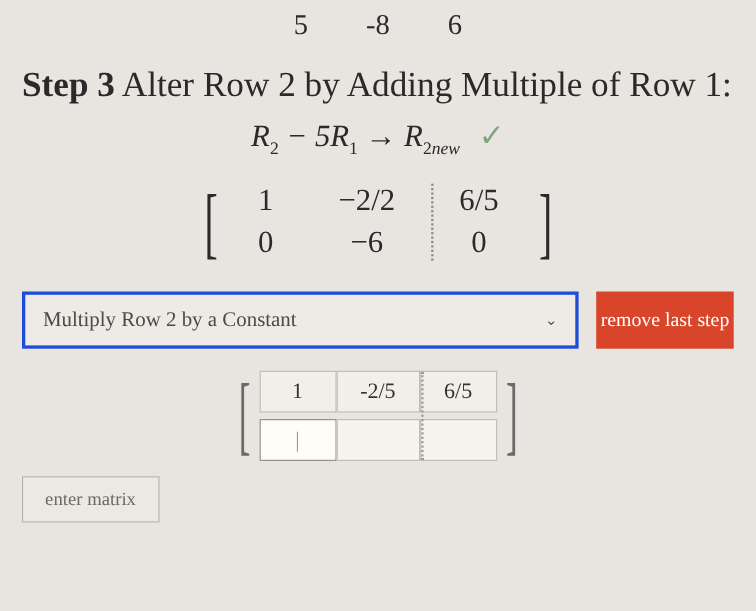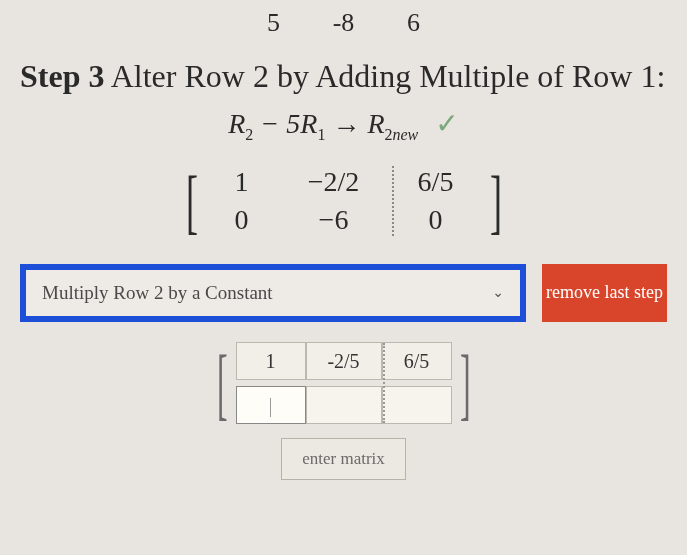--- a/index.html
+++ b/index.html
@@ -76,21 +76,21 @@
     }
     .action-bar {
       display: flex;
       gap: 16px;
       align-items: stretch;
       margin: 16px 0 20px;
     }
     .dropdown {
       flex: 1;
       background: #eeeae5;
-      border: 6px solid #1d4ed8;
+      border: 3px solid #1d4ed8;
       padding: 12px 16px;
       font-size: 19px;
       color: #4a4a4a;
       display: flex;
       justify-content: space-between;
       align-items: center;
       font-family: Georgia, serif;
       cursor: pointer;
     }
     .chev { font-size: 14px; color: #555; }
@@ -142,21 +142,21 @@
     }
     .input-aug {
       position: absolute;
       top: 1px;
       bottom: 1px;
       border-left: 2px dotted #999;
       left: 147px;
     }
     .enter-btn-row {
       display: flex;
-      justify-content: center;
+      justify-content: flex-start;
     }
     .enter-btn {
       border: 1px solid #b8b2aa;
       background: #ece8e2;
       color: #6a6a6a;
       padding: 10px 20px;
       font-size: 17px;
       font-family: Georgia, serif;
       cursor: pointer;
     }

